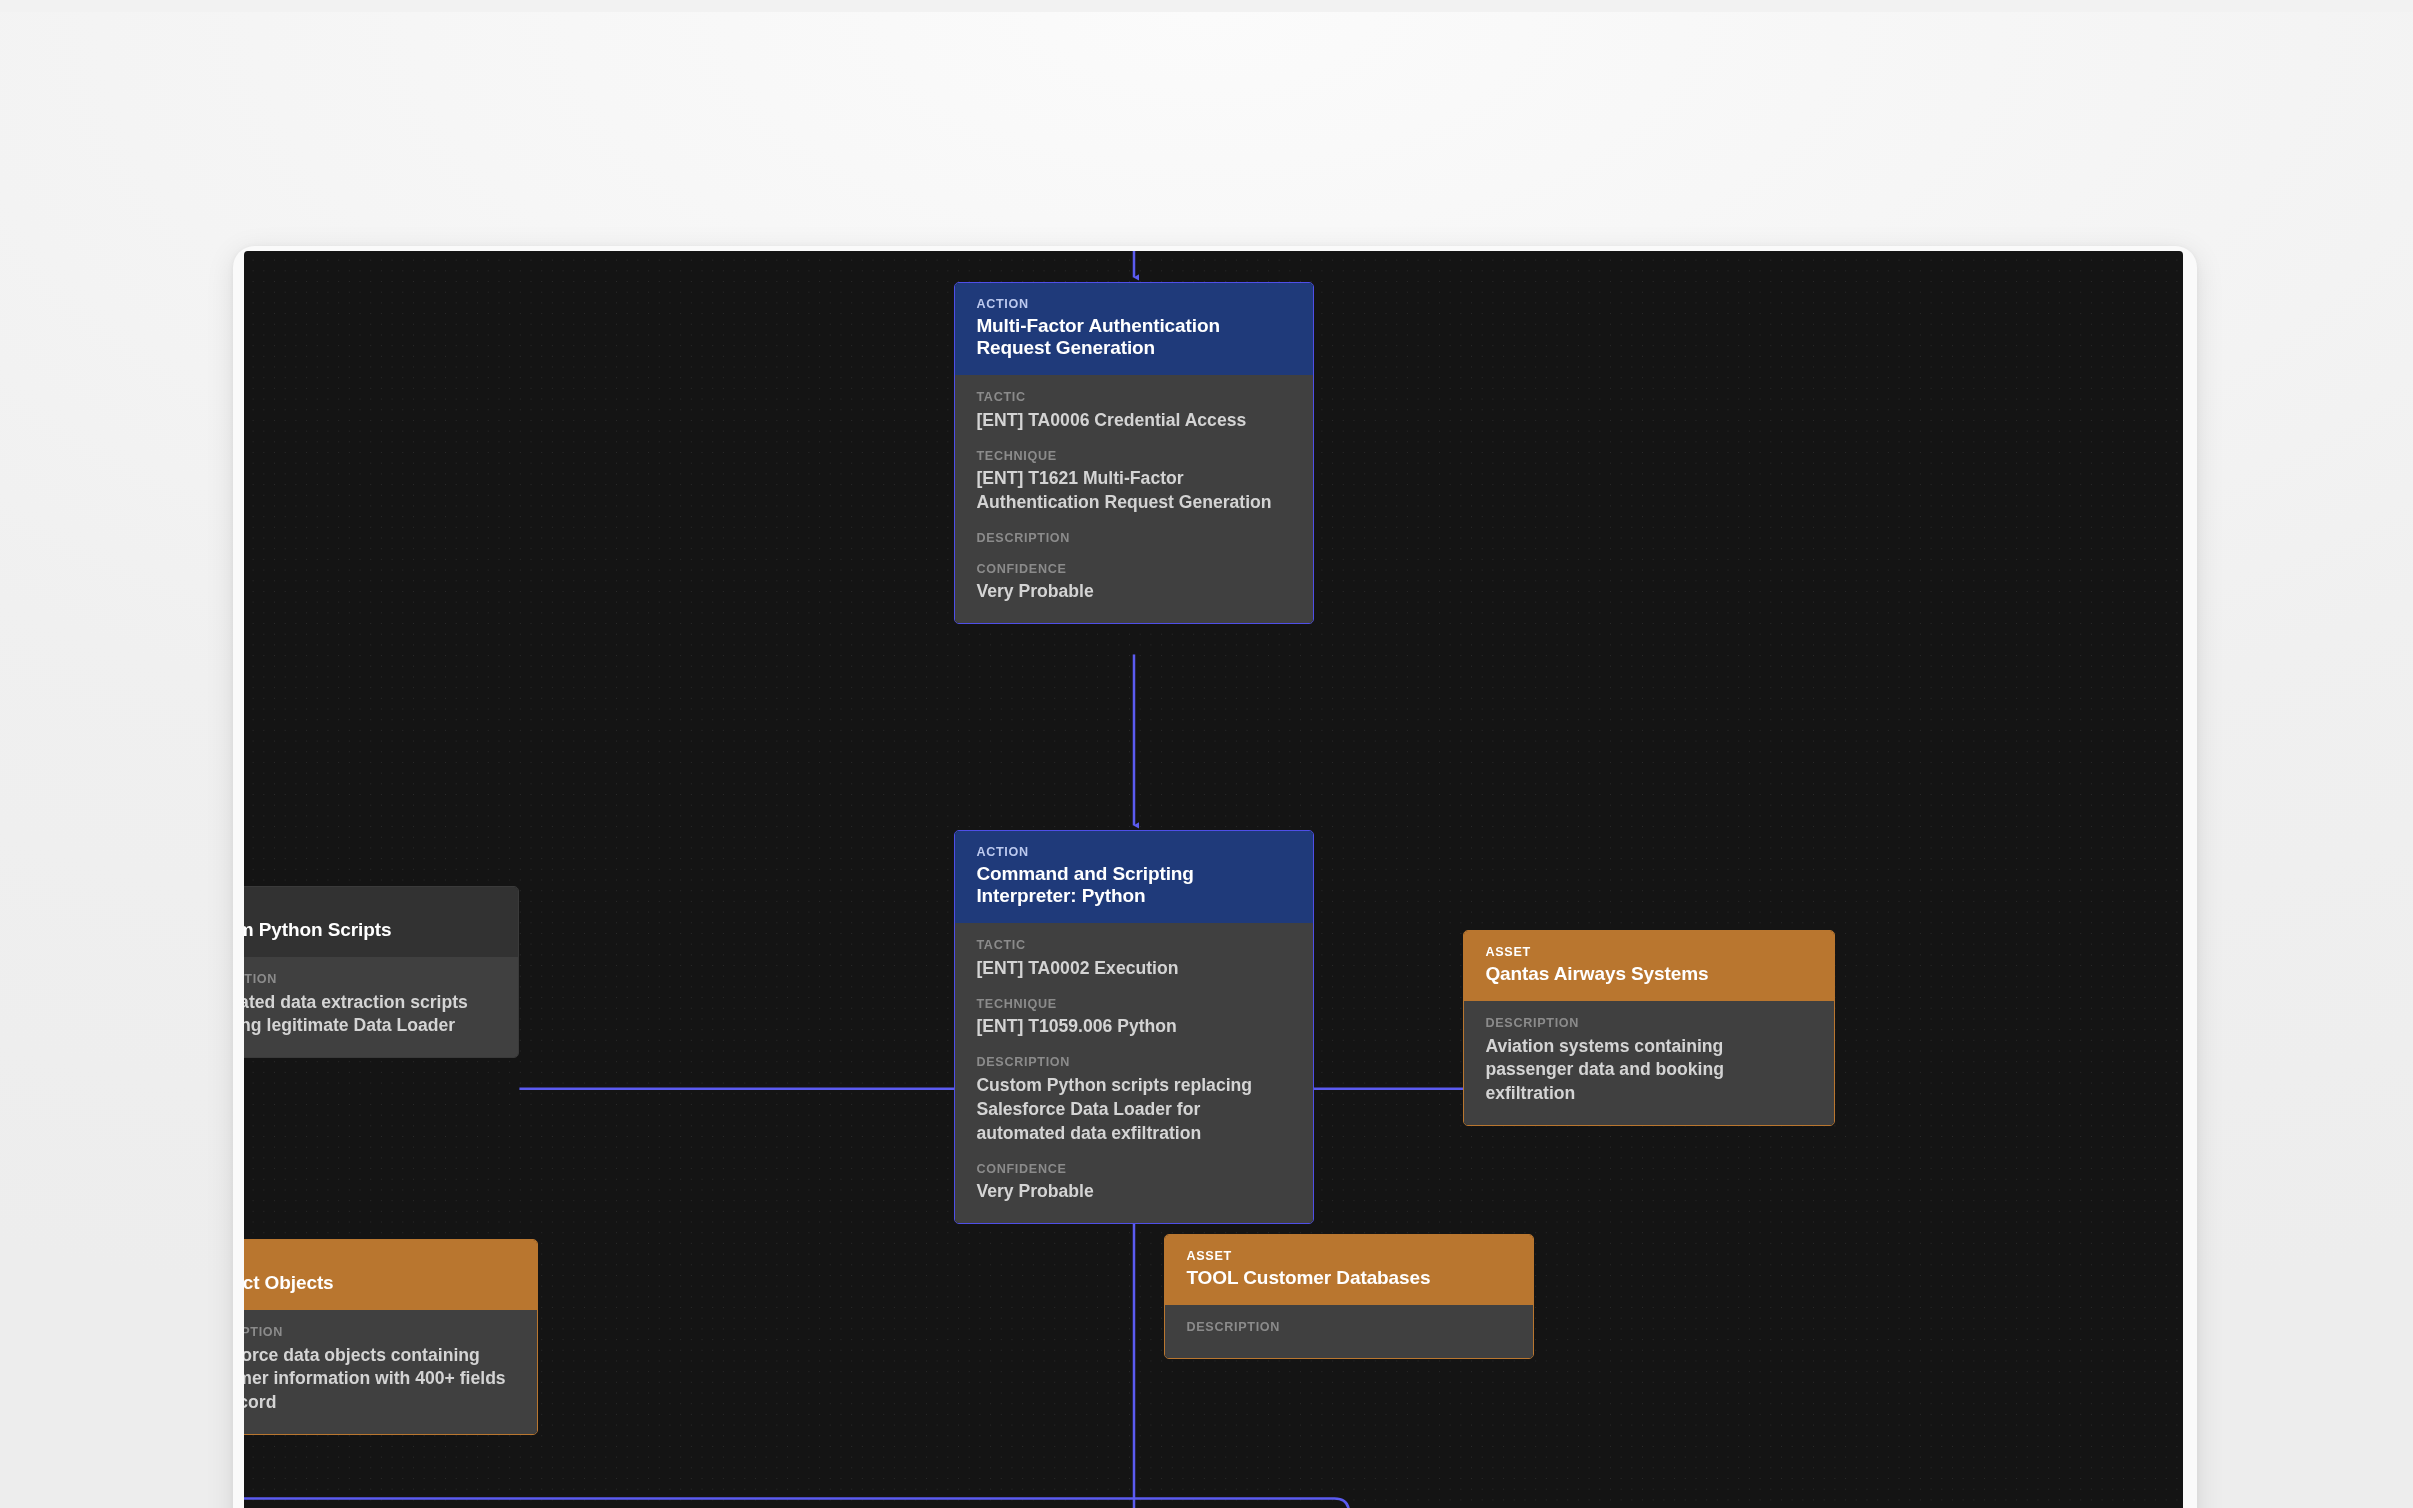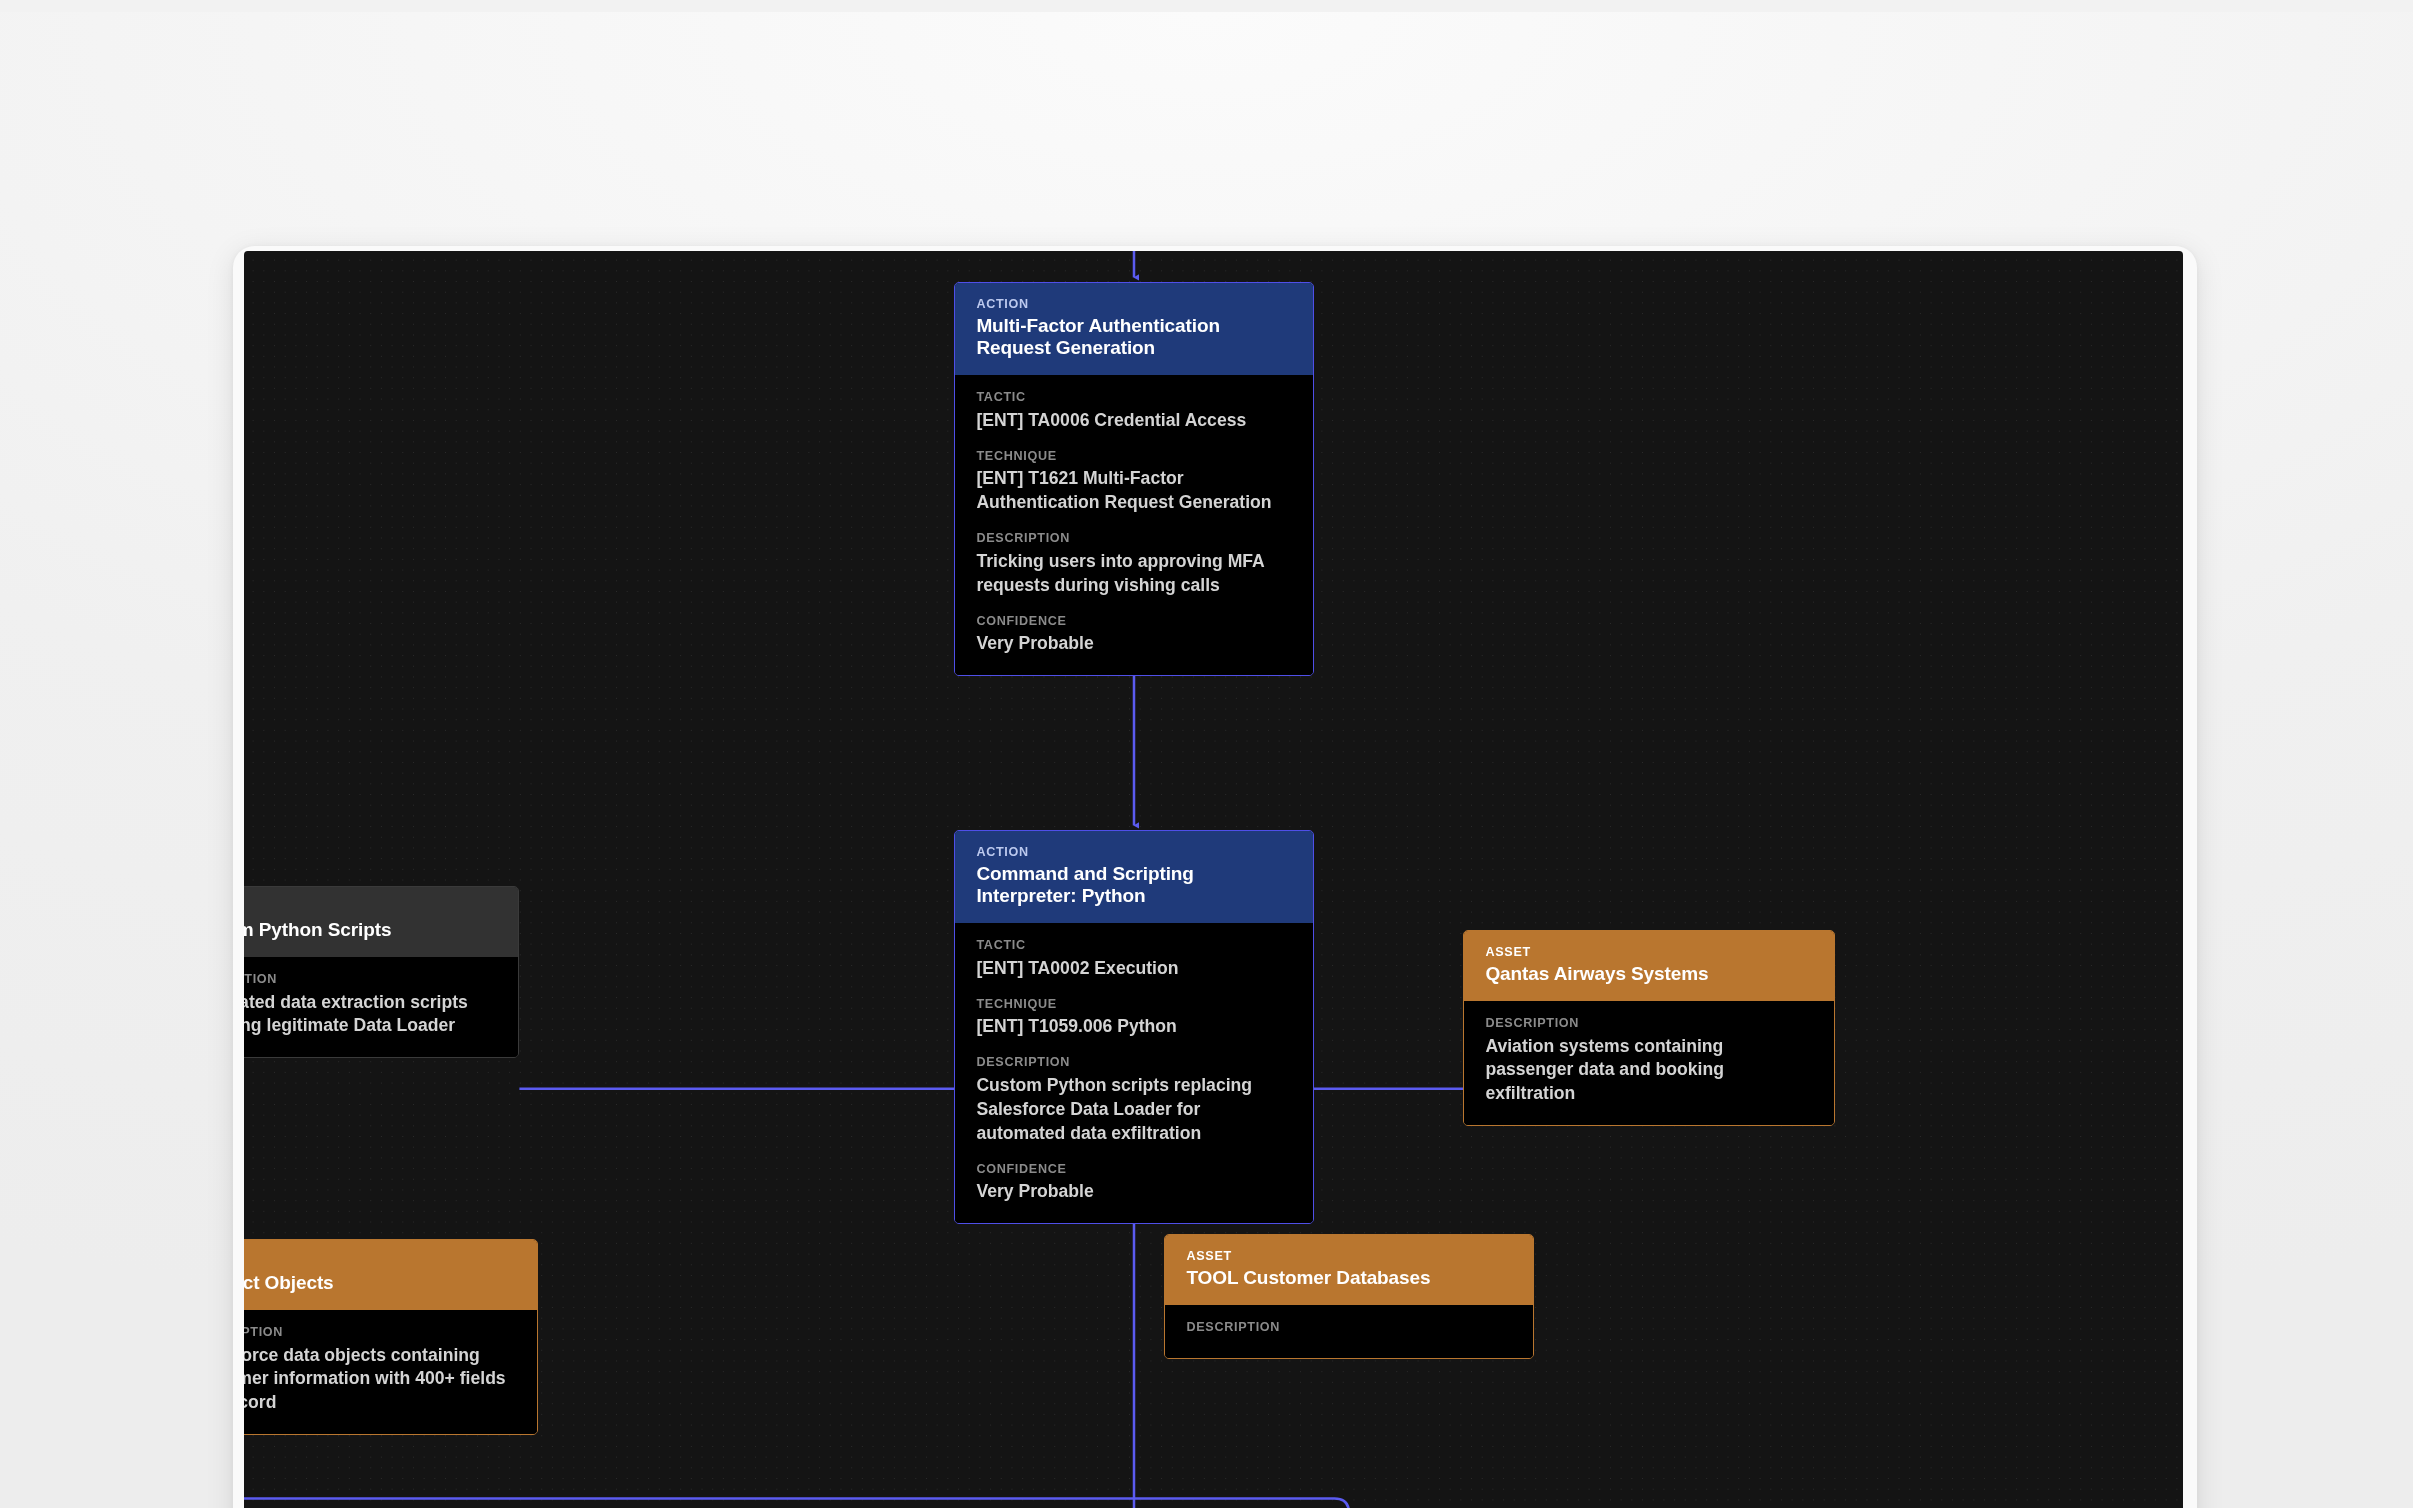--- a/index.html
+++ b/index.html
@@ -41,21 +41,21 @@
   .edges { position: absolute; inset: 0; }
 
   
   .node {
     position: absolute;
     border-radius: 5px;
     overflow: hidden;
     z-index: 5;
   }
   .node-head { padding: 14px 21.4px 16.3px 21.4px; }
-  .node-body { padding: 15px 21.4px 19px 21.4px; background: #000000; }
+  .node-body { padding: 15px 21.4px 19px 21.4px; background: #404040; }
 
   .kind {
     font-size: 12.6px;
     letter-spacing: 0.7px;
     font-weight: 700;
     text-transform: uppercase;
     margin-bottom: 3.8px;
   }
   .title {
     font-size: 19px;
@@ -167,21 +167,20 @@
         <div class="field">
           <div class="flabel">TACTIC</div>
           <div class="fvalue">[ENT] TA0006 Credential Access</div>
         </div>
         <div class="field">
           <div class="flabel">TECHNIQUE</div>
           <div class="fvalue">[ENT] T1621 Multi-Factor Authentication Request Generation</div>
         </div>
         <div class="field">
           <div class="flabel">DESCRIPTION</div>
-          <div class="fvalue">Tricking users into approving MFA requests during vishing calls</div>
         </div>
         <div class="field">
           <div class="flabel">CONFIDENCE</div>
           <div class="fvalue">Very Probable</div>
         </div>
       </div>
     </div>
 
     <div class="node action" id="node-python">
       <div class="node-head">

